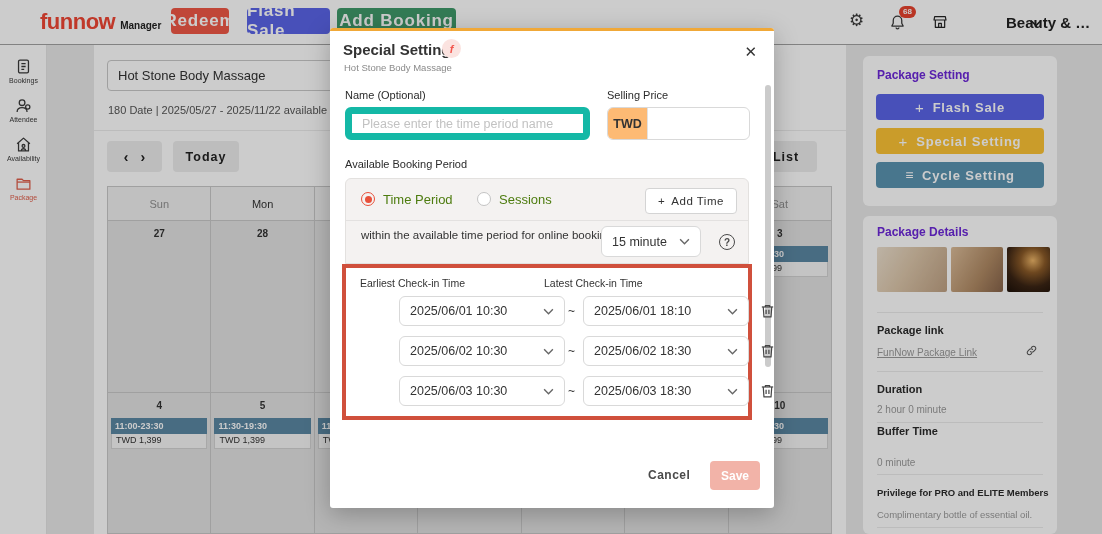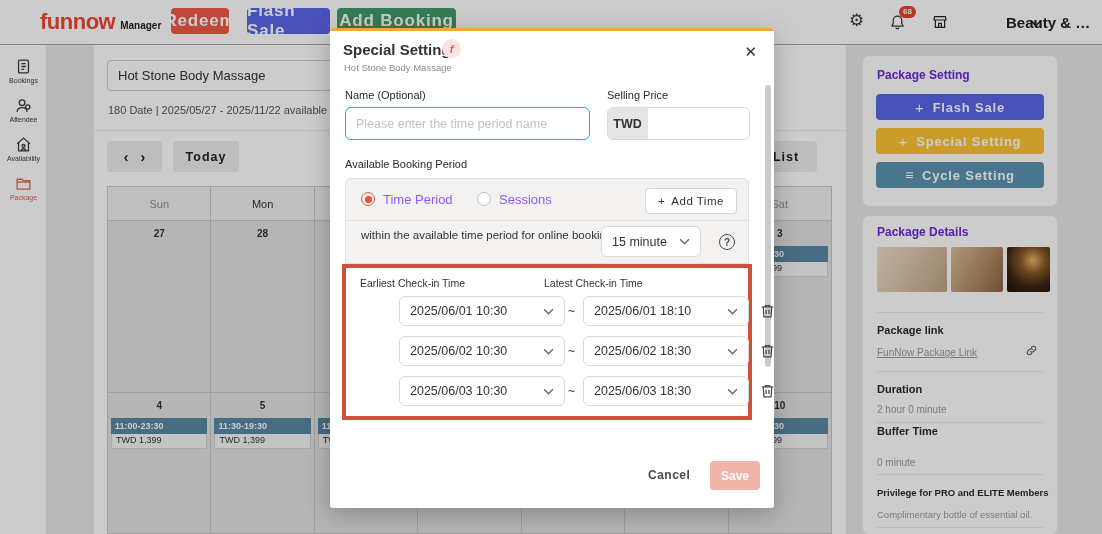--- a/index.html
+++ b/index.html
@@ -75,32 +75,32 @@
   
   .overlay { position:absolute; inset:0; background:rgba(0,0,0,0.2); z-index:40; }
   .modal { position:absolute; left:330px; top:28px; width:444px; height:480px; background:#fff; border-radius:3px; box-shadow:0 6px 24px rgba(0,0,0,0.25); z-index:50; }
   .modal-accent { position:absolute; left:0; top:0; width:444px; height:3px; background:#F0A838; border-radius:3px 3px 0 0; }
   .m-title { position:absolute; left:13px; top:13px; font-size:15px; font-weight:600; color:#333; }
   .f-badge { position:absolute; left:112px; top:11px; width:19px; height:19px; border-radius:50%; background:#FBE3E0; color:#F2564D; font-size:11px; font-weight:700; display:flex; align-items:center; justify-content:center; font-style:italic; }
   .m-close { position:absolute; right:17px; top:15px; font-size:15px; color:#333; cursor:pointer; }
   .m-sub { position:absolute; left:14px; top:34px; font-size:9.5px; color:#8a8a8a; }
   .m-scroll { position:absolute; right:3px; top:57px; width:6px; height:282px; background:#cbcbcb; border-radius:3px; }
   .m-label { position:absolute; font-size:11px; color:#2b2b2b; }
-  .m-input { position:absolute; height:33px; border:1px solid #14b8a6; border-radius:6px; font-size:12.5px; color:#333; padding:0 10px; outline:none; font-family:inherit; }
+  .m-input { position:absolute; height:33px; border:7px solid #14b8a6; border-radius:6px; font-size:12.5px; color:#333; padding:0 10px; outline:none; font-family:inherit; }
   .m-input::placeholder { color:#c2c2c2; }
   .price-box { position:absolute; left:277px; top:79px; width:143px; height:33px; border:1px solid #d9d9d9; border-radius:6px; display:flex; overflow:hidden; }
-  .twd { width:40px; background:#e5e5e5; border-right:1px solid #e2e2e2; display:flex; align-items:center; justify-content:center; font-size:12.5px; font-weight:600; color:#333; }
+  .twd { width:40px; background:#fdba74; border-right:1px solid #e2e2e2; display:flex; align-items:center; justify-content:center; font-size:12.5px; font-weight:600; color:#333; }
   .price-input { flex:1; min-width:0; border:none; outline:none; font-size:12.5px; color:#333; padding:0 8px; font-family:inherit; }
   .price-input::placeholder { color:#c2c2c2; }
   .panel { position:absolute; left:15px; top:150px; width:404px; height:86px; background:#f4f2f1; border:1px solid #e3e1df; border-radius:6px 6px 0 0; }
   .radio { width:14px; height:14px; border-radius:50%; position:absolute; top:13px; }
   .radio.sel { border:1.5px solid #E8503A; }
   .radio.sel::after { content:""; position:absolute; inset:2.5px; background:#E8503A; border-radius:50%; }
   .radio.unsel { border:1.5px solid #c4c4c4; background:#fff; }
-  .radio-lbl { position:absolute; top:13px; font-size:13px; color:#8b5cf6; cursor:pointer; }
+  .radio-lbl { position:absolute; top:13px; font-size:13px; color:#4d7c0f; cursor:pointer; }
   .add-time { position:absolute; right:11px; top:9px; width:92px; height:26px; background:#fff; border:1px solid #d4d4d4; border-radius:4px; display:flex; align-items:center; justify-content:center; gap:6px; font-size:11.5px; font-weight:500; color:#333; letter-spacing:0.5px; cursor:pointer; }
   .panel-div { position:absolute; left:0; top:41px; width:402px; height:1px; background:#e3e1e0; }
   .interval-txt { position:absolute; left:15px; top:49px; font-size:11.5px; color:#333; line-height:1.35; }
   .sel-box { border:1px solid #d9d9d9; border-radius:6px; background:#fff; display:flex; align-items:center; justify-content:space-between; padding:0 10px; font-size:12.5px; color:#333; cursor:pointer; }
   .interval-sel { position:absolute; left:255px; top:47px; width:100px; height:31px; }
   .help { position:absolute; right:13px; top:55px; width:16px; height:16px; border:1.5px solid #4a4a4a; border-radius:50%; font-size:10px; font-weight:700; color:#4a4a4a; display:flex; align-items:center; justify-content:center; cursor:pointer; }
   .red-box { position:absolute; left:12px; top:236px; width:410px; height:156px; border:4px solid #D0503C; background:#fff; }
   .rb-col-label { position:absolute; top:9px; font-size:10.5px; color:#333; }
   .time-row { position:absolute; left:14px; width:388px; height:30px;margin-left:39px; }
   .tr-sel { position:absolute; top:0; width:166px; height:30px; font-weight:500; }

